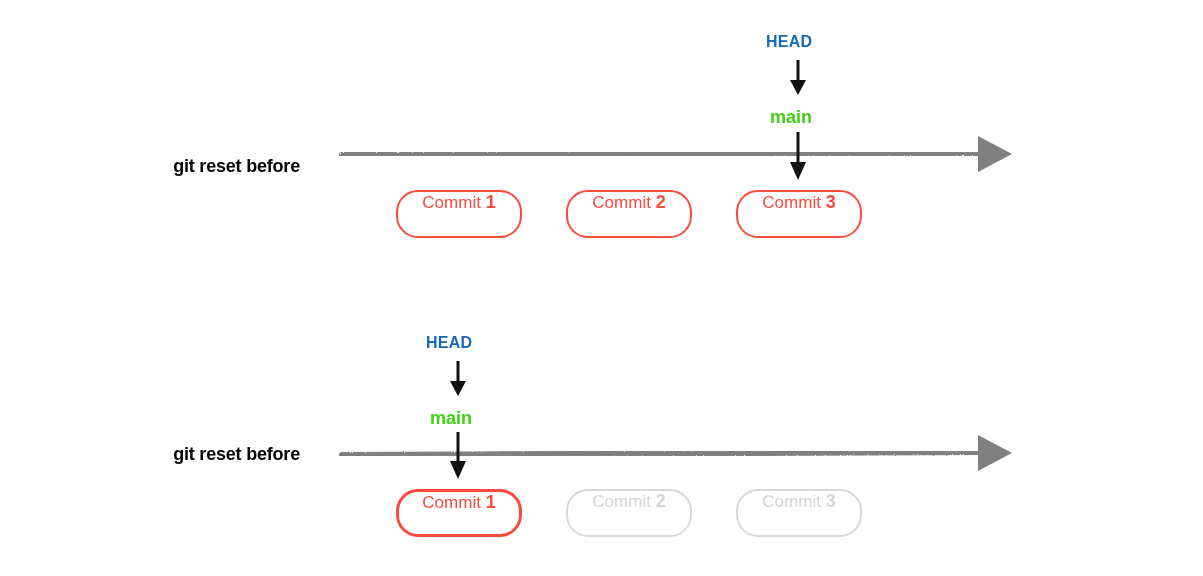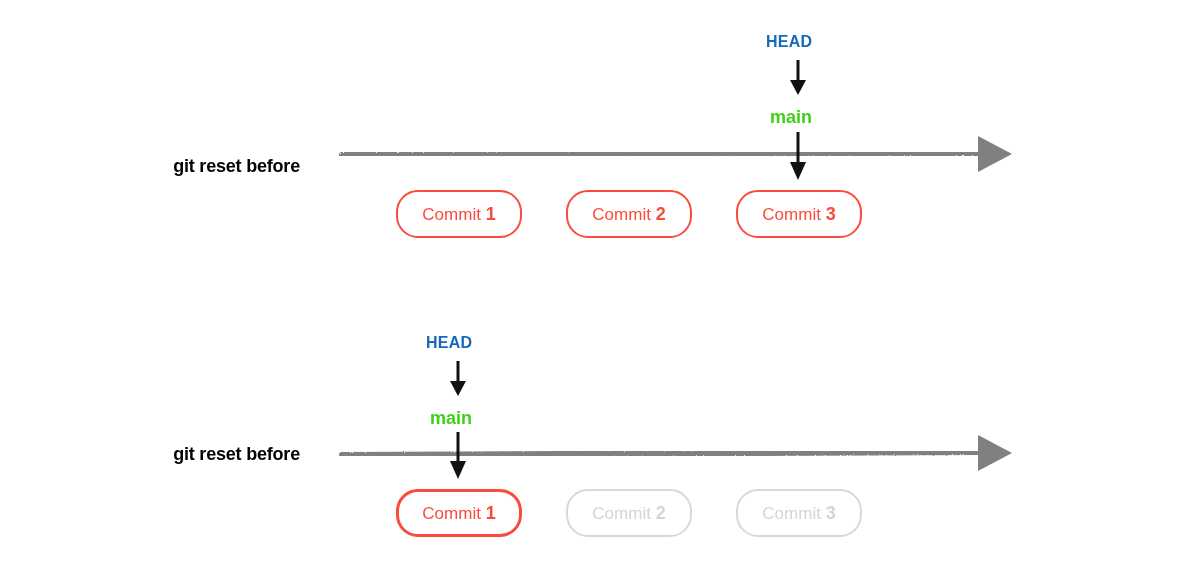--- a/index.html
+++ b/index.html
@@ -45,21 +45,21 @@
     color: #3ed117;
     white-space: nowrap;
   }
   .commit-box {
     position: absolute;
     width: 126px;
     height: 48px;
     box-sizing: border-box;
     border-radius: 22px;
     display: flex;
-    align-items: center;
+    align-items: flex-start;
     justify-content: center;
     background: #ffffff;
   }
   .commit-box.active {
     border: 2.5px solid #fa4b3c;
   }
   .commit-box.strong {
     border: 3.5px solid #fa4b3c;
   }
   .commit-box.faded {

